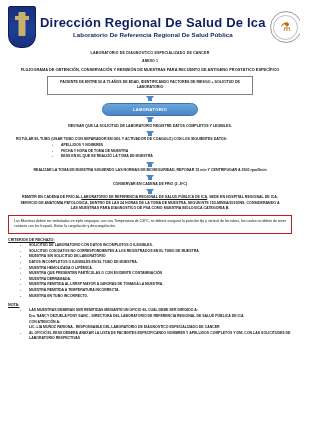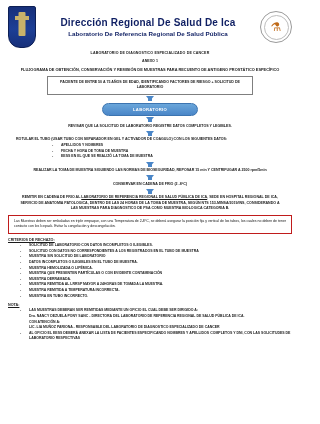--- a/index.html
+++ b/index.html
@@ -24,21 +24,21 @@
   .crest:before{
     content:"";position:absolute;left:50%;top:5px;transform:translateX(-50%);
     width:7px;height:24px;background:#c8b26a;border-radius:1px;
   }
   .crest:after{
     content:"";position:absolute;left:50%;top:9px;transform:translateX(-50%);
     width:14px;height:4px;background:#c8b26a;
   }
   .titles{flex:1;text-align:center;padding:0 4px;}
   .t-main{
-    font-size:10px;font-weight:bold;color:#0f1f63;letter-spacing:.2px;
+    font-size:13px;font-weight:bold;color:#0f1f63;letter-spacing:.2px;
     line-height:1.05;white-space:nowrap;
   }
   .t-sub{
     font-size:6.2px;font-weight:bold;color:#0f1f63;margin-top:1.5px;
     letter-spacing:.05px;white-space:nowrap;
   }
   .seal{
     width:30px;height:30px;flex:0 0 30px;border-radius:50%;
     border:1.1px solid #9a9a9a;position:relative;background:#fff;
   }

